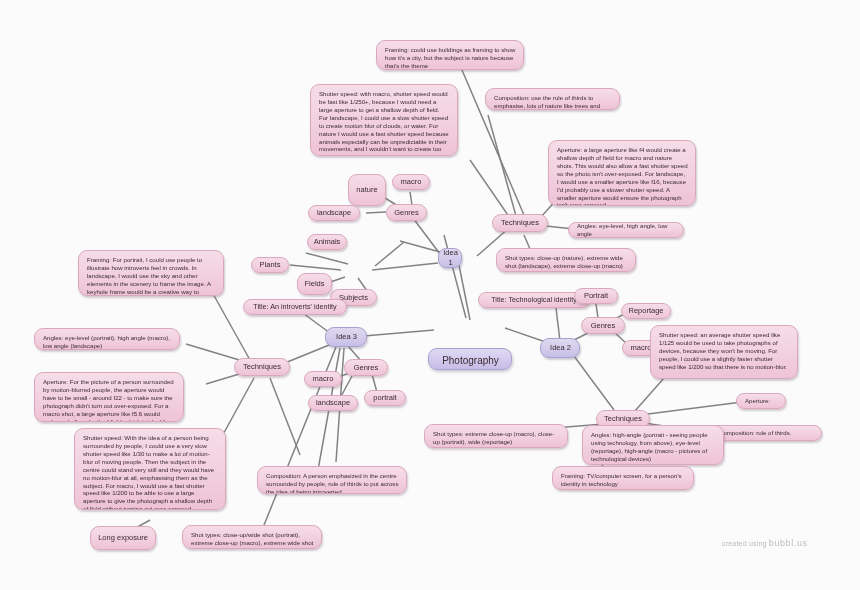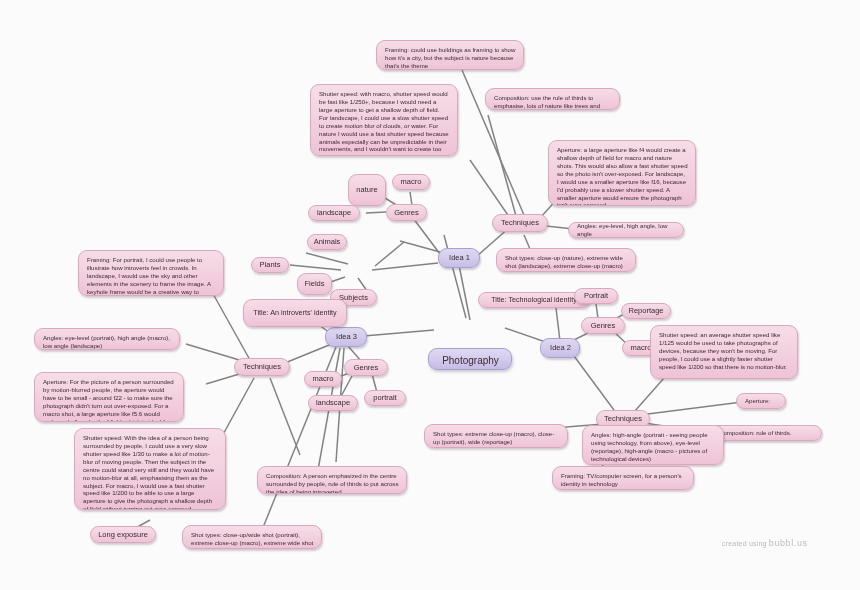--- a/index.html
+++ b/index.html
@@ -156,21 +156,21 @@
       <line x1="270" y1="378" x2="300" y2="455"></line>
 
       <line x1="150" y1="520" x2="132" y2="530"></line>
     </g>
   </svg>
 
   <div class="node central" style="left:428px; top:316px; width:84px; height:22px;">
     <span>Photography ideas</span>
   </div>
 
-  <div class="node idea" style="left:438px; top:248px; width:42px; height:20px;">
+  <div class="node idea" style="left:438px; top:248px; width:24px; height:20px;border-radius:8px;">
     <span>Idea 1</span>
   </div>
 
 
   <div class="node small" style="left:386px; top:204px; width:41px; height:17px;">
     <span>Genres</span>
   </div>
 
   <div class="node small" style="left:348px; top:174px; width:38px; height:32px;">
     <span>nature</span>
@@ -271,21 +271,21 @@
   </div>
 
   <div class="node note" style="left:424px; top:424px; width:144px; height:24px;">
     <span>Shot types: extreme close-up (macro), close-up (portrait), wide (reportage)</span>
   </div>
 
   <div class="node idea" style="left:325px; top:327px; width:42px; height:20px;">
     <span>Idea 3</span>
   </div>
 
-  <div class="node title" style="left:243px; top:299px; width:104px; height:28px;">
+  <div class="node title" style="left:243px; top:299px; width:104px; height:16px;">
     <span>Title: An introverts' identity</span>
   </div>
 
   <div class="node small" style="left:234px; top:358px; width:56px; height:18px;">
     <span>Techniques</span>
   </div>
 
   <div class="node small" style="left:344px; top:359px; width:44px; height:17px;">
     <span>Genres</span>
   </div>
@@ -309,21 +309,21 @@
   </div>
 
   <div class="node note" style="left:34px; top:372px; width:150px; height:50px;">
     <span>Aperture: For the picture of a person surrounded by motion-blurred people, the aperture would have to be small - around f22 - to make sure the photograph didn't turn out over-exposed. For a macro shot, a large aperture like f5.6 would make a shallow depth of field, which is ideal for macro shots.</span>
   </div>
 
   <div class="node note" style="left:74px; top:428px; width:152px; height:82px;">
     <span>Shutter speed: With the idea of a person being surrounded by people, I could use a very slow shutter speed like 1/30 to make a lot of motion-blur of moving people. Then the subject in the centre could stand very still and they would have no motion-blur at all, emphasising them as the subject. For macro, I would use a fast shutter speed like 1/200 to be able to use a large aperture to give the photograph a shallow depth of field without turning out over-exposed.</span>
   </div>
 
-  <div class="node small" style="left:90px; top:526px; width:66px; height:17px;">
+  <div class="node small" style="left:90px; top:526px; width:66px; height:24px;">
     <span>Long exposure</span>
   </div>
 
   <div class="node note" style="left:257px; top:466px; width:150px; height:28px;">
     <span>Composition: A person emphasized in the centre surrounded by people, rule of thirds to put across the idea of being introverted</span>
   </div>
 
   <div class="node note" style="left:182px; top:525px; width:140px; height:24px;">
     <span>Shot types: close-up/wide shot (portrait), extreme close-up (macro), extreme wide shot (landscape)</span>
   </div>

